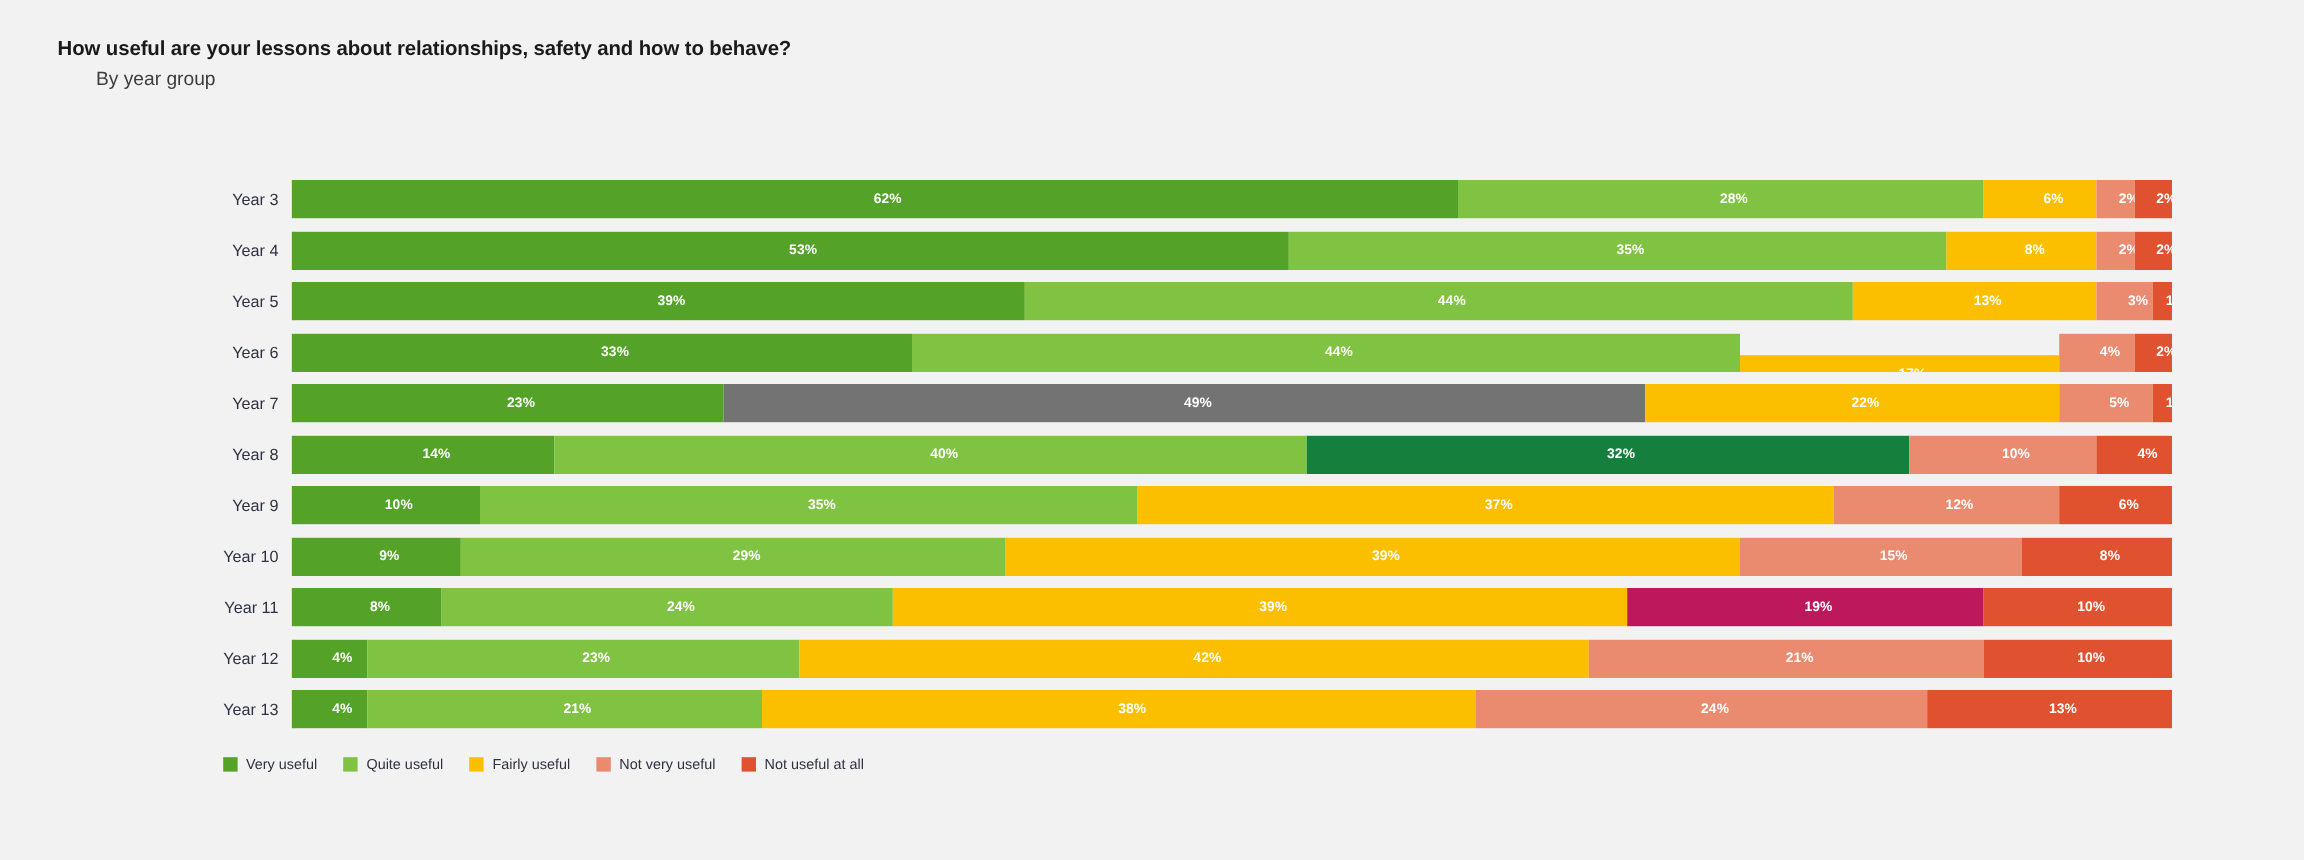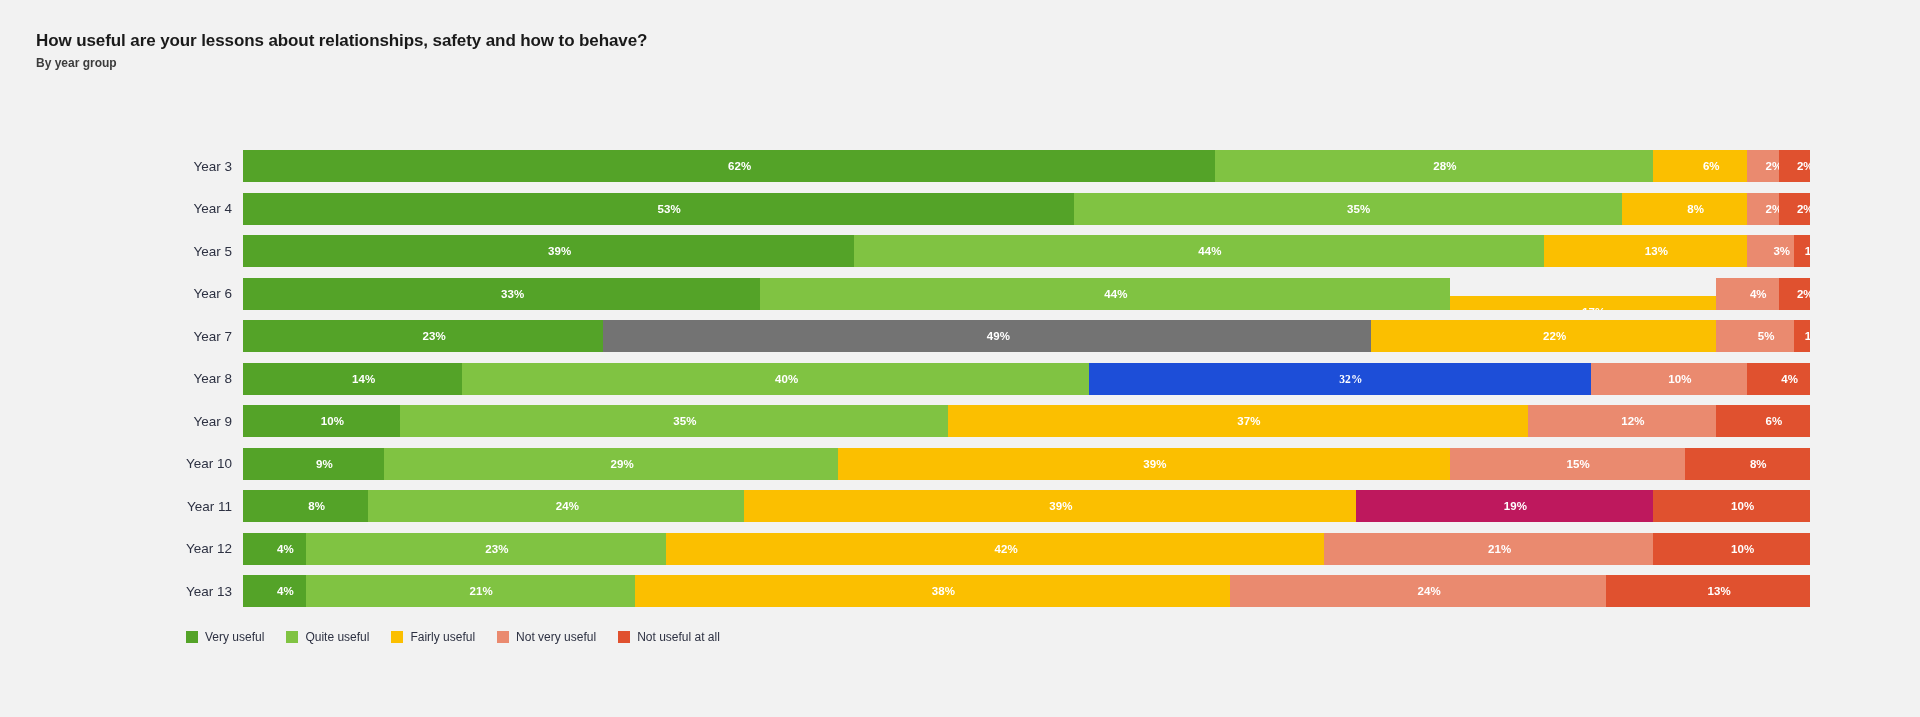--- a/index.html
+++ b/index.html
@@ -13,35 +13,36 @@
     font-family: "Liberation Sans", sans-serif;
     overflow: hidden;
   }
   .page {
     position: relative;
     width: 1920px;
     height: 717px;
     box-sizing: border-box;
   }
   .header {
-    padding: 30px 0 0 36px;
+    padding: 30px 0 0 48px;
   }
   .chart-title {
     font-size: 17px;
     font-weight: bold;
     color: #1a1a1a;
     letter-spacing: -0.1px;
     line-height: 1.35;
   }
   .chart-subtitle {
-    font-size: 12px;
-    font-weight: bold;
+    font-size: 16px;
+    font-weight: normal;
     color: #3c3c3c;
     line-height: 1.45;
     margin-top: 2px;
+    margin-left: 32px;
   }
   .plot-area {
     position: absolute;
     top: 150px;
     left: 0;
     width: 1920px;
   }
   .bar-row {
     display: flex;
     align-items: center;
@@ -219,21 +220,21 @@
       </div>
       <div class="bar-row">
         <div class="row-label">Year 8</div>
         <div class="bar-track">
           <div class="seg" title="Year 8 — Very useful: 14%" style="width: 14%; background: rgb(84, 163, 40);">
             <span class="seg-label">14%</span>
           </div>
           <div class="seg" title="Year 8 — Quite useful: 40%" style="width: 40%; background: rgb(128, 195, 66); justify-content: center;">
             <span class="seg-label">40%</span>
           </div>
-          <div class="seg" title="Year 8 — Fairly useful: 32%" style="width: 32%; background: #1d4ed8; font-family: Liberation Serif, serif;">
+          <div class="seg" title="Year 8 — Fairly useful: 32%" style="width: 32%; background: #15803d;">
             <span class="seg-label">32%</span>
           </div>
           <div class="seg" title="Year 8 — Not very useful: 10%" style="width: 10%; background: rgb(234, 138, 111);">
             <span class="seg-label">10%</span>
           </div>
           <div class="seg" title="Year 8 — Not useful at all: 4%" style="width: 4%; background: rgb(224, 81, 47);">
             <span class="seg-label">4%</span>
           </div>
         </div>
       </div>

